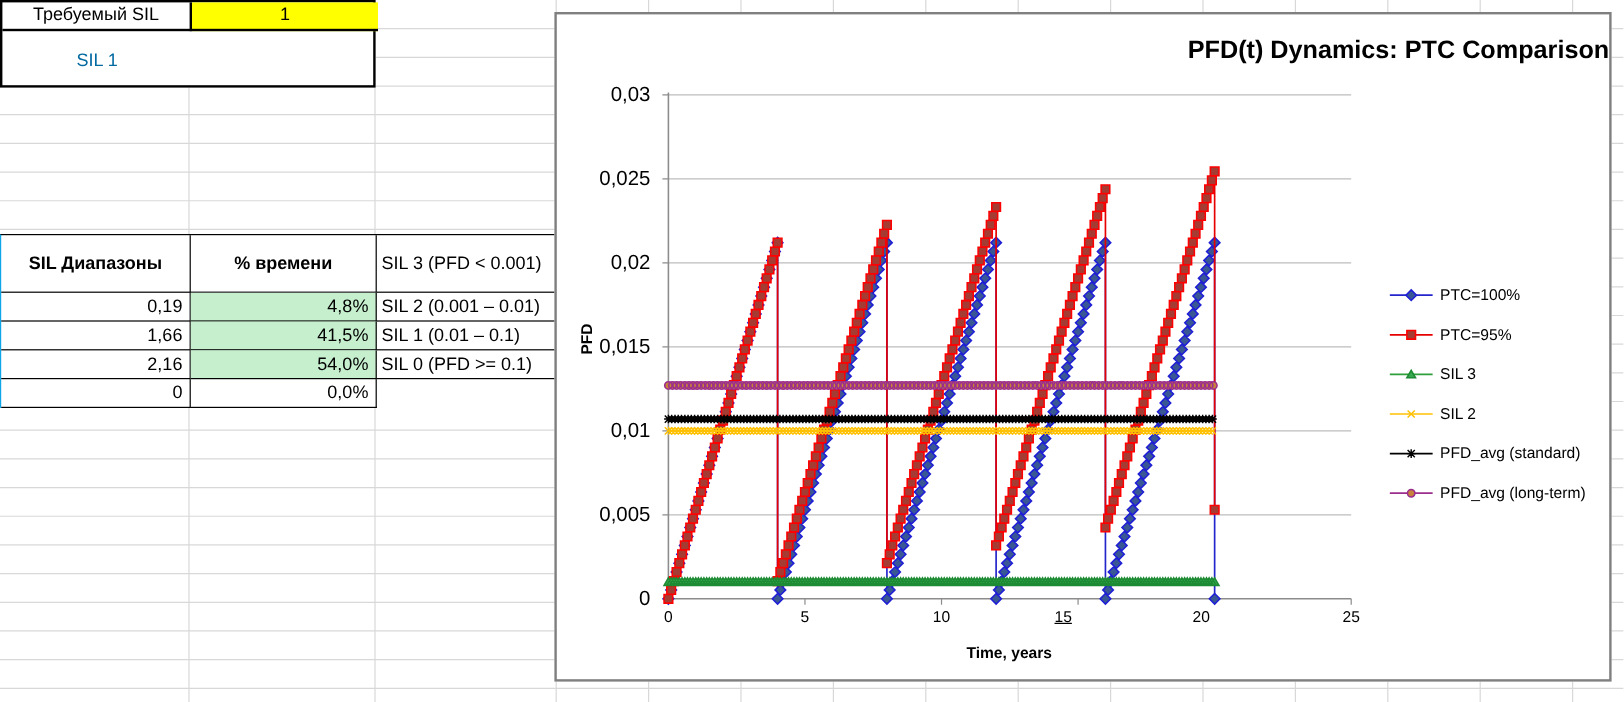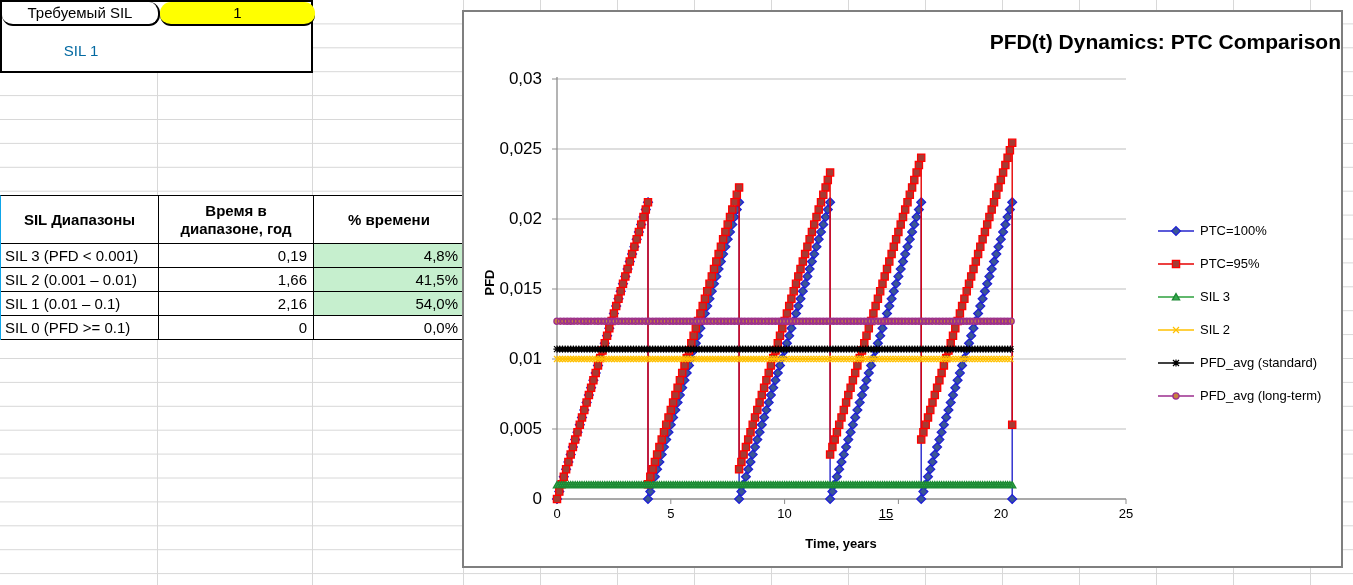--- a/index.html
+++ b/index.html
@@ -5,21 +5,21 @@
   html,body{margin:0;padding:0;background:#ffffff;}
   body{width:1353px;height:585px;position:relative;overflow:hidden;
        font-family:"Liberation Sans","DejaVu Sans",sans-serif;color:#000;}
   #sheet-grid{position:absolute;left:0;top:0;z-index:0;}
 
   
   .t1{position:absolute;left:0;top:0;width:313px;height:73px;z-index:2;
       display:grid;grid-template-columns:158px 155px;grid-template-rows:24px 49px;
       background:#fff;border:2px solid #000;box-sizing:border-box;}
   .t1 .cell{display:flex;align-items:center;justify-content:center;font-size:15px;
-      box-sizing:border-box;line-height:1.15;border-radius:11px;}
+      box-sizing:border-box;line-height:1.15;}
   .t1 .lab1{border-right:2px solid #000;border-bottom:2px solid #000;}
   .t1 .val1{background:#ffff00;border-bottom:2px solid #000;}
   .t1 .lab2{border-right:2px solid #000;}
   .t1 .val2{color:#0369a1;font-weight:normal;}
 
   
   .t2{position:absolute;left:0;top:195px;width:464px;z-index:2;background:#fff;
       display:grid;grid-template-columns:158px 155px 151px;
       grid-template-rows:48px 24px 24px 24px 24px;
       border-top:1px solid #000;border-left:1px solid #0ea5e9;box-sizing:border-box;}
@@ -36,21 +36,21 @@
   .chart-title{position:absolute;left:0;top:18px;width:100%;text-align:right;
       font-size:21px;font-weight:bold;color:#000;}
   #chart-svg{position:absolute;left:0;top:0;}
   .ylab{position:absolute;left:10px;top:263px;width:30px;text-align:center;
       font-size:13px;font-weight:bold;transform:rotate(-90deg);}
   .xlab{position:absolute;left:237px;top:524px;width:280px;text-align:center;
       font-size:13px;font-weight:bold;}
   .tickx{position:absolute;font-size:13px;transform:translateX(-50%);top:494px;}
   .ticky{position:absolute;font-size:17px;right:799px;transform:translateY(-50%);
       width:60px;text-align:right;}
-  .legend{position:absolute;left:694px;top:202px;list-style:none;margin:0;padding:0;}
+  .legend{position:absolute;left:694px;top:217px;list-style:none;margin:0;padding:0;}
   .legend li{height:33px;display:flex;align-items:center;font-size:13px;}
   .legend .sample{margin-right:6px;flex:0 0 36px;}
 </style>
 </head>
 <body>
 
 <svg id="sheet-grid" width="1353" height="585">
     <line x1="157.5" y1="0" x2="157.5" y2="585" stroke="#d8d8d8"></line>
     <line x1="312.5" y1="0" x2="312.5" y2="585" stroke="#d8d8d8"></line>
     <line x1="463.5" y1="0" x2="463.5" y2="585" stroke="#d8d8d8"></line>
@@ -92,21 +92,20 @@
   </svg>
 
 <div class="t1">
   <div class="cell lab1">Требуемый SIL</div>
   <div class="cell val1">1</div>
   <div class="cell val2">SIL 1</div>
 </div>
 
 <div class="t2">
   <div class="cell hdr">SIL Диапазоны</div>
-  <div class="cell hdr">Время в диапазоне, год</div>
   <div class="cell hdr">% времени</div>
 
 <div class="cell ">SIL 3 (PFD &lt; 0.001)</div>
     <div class="cell num">0,19</div>
     <div class="cell num hl">4,8%</div>
     <div class="cell ">SIL 2 (0.001 – 0.01)</div>
     <div class="cell num">1,66</div>
     <div class="cell num hl">41,5%</div>
     <div class="cell ">SIL 1 (0.01 – 0.1)</div>
     <div class="cell num">2,16</div>

